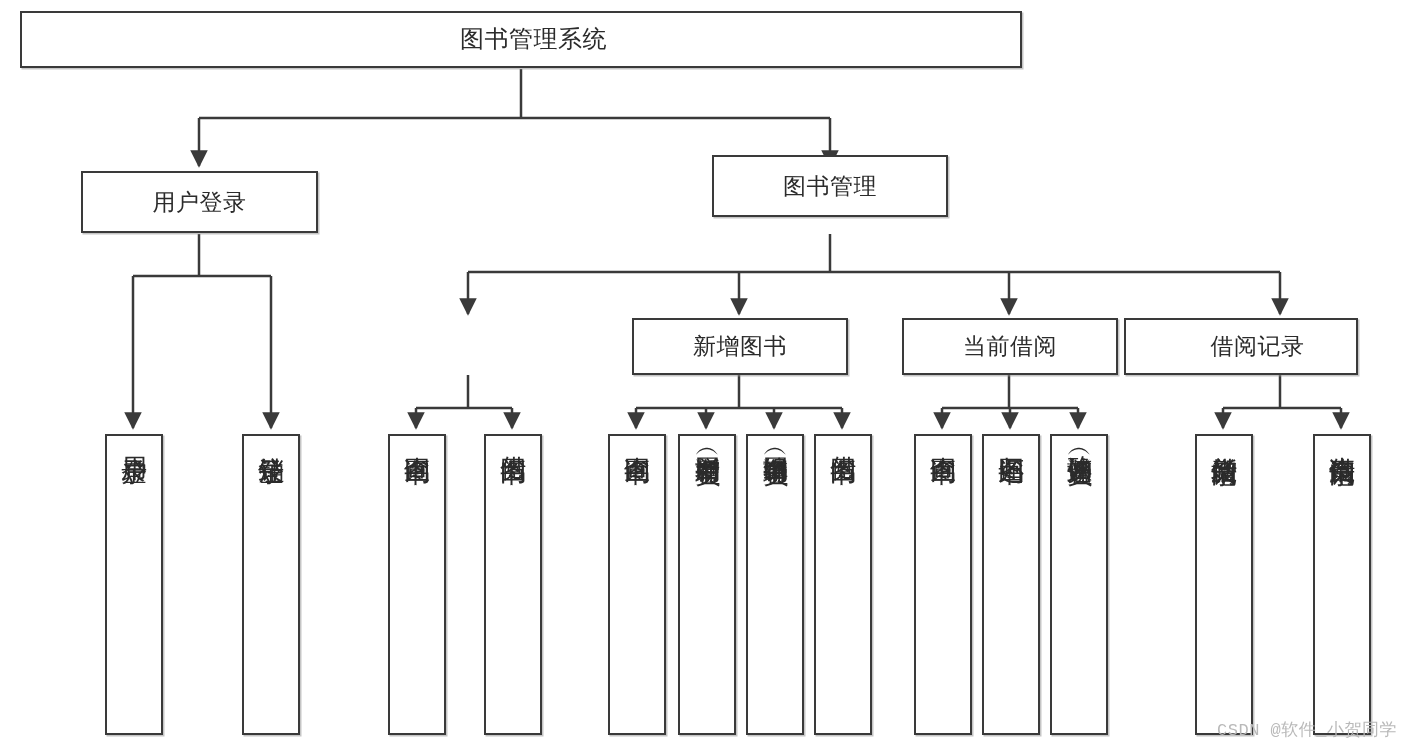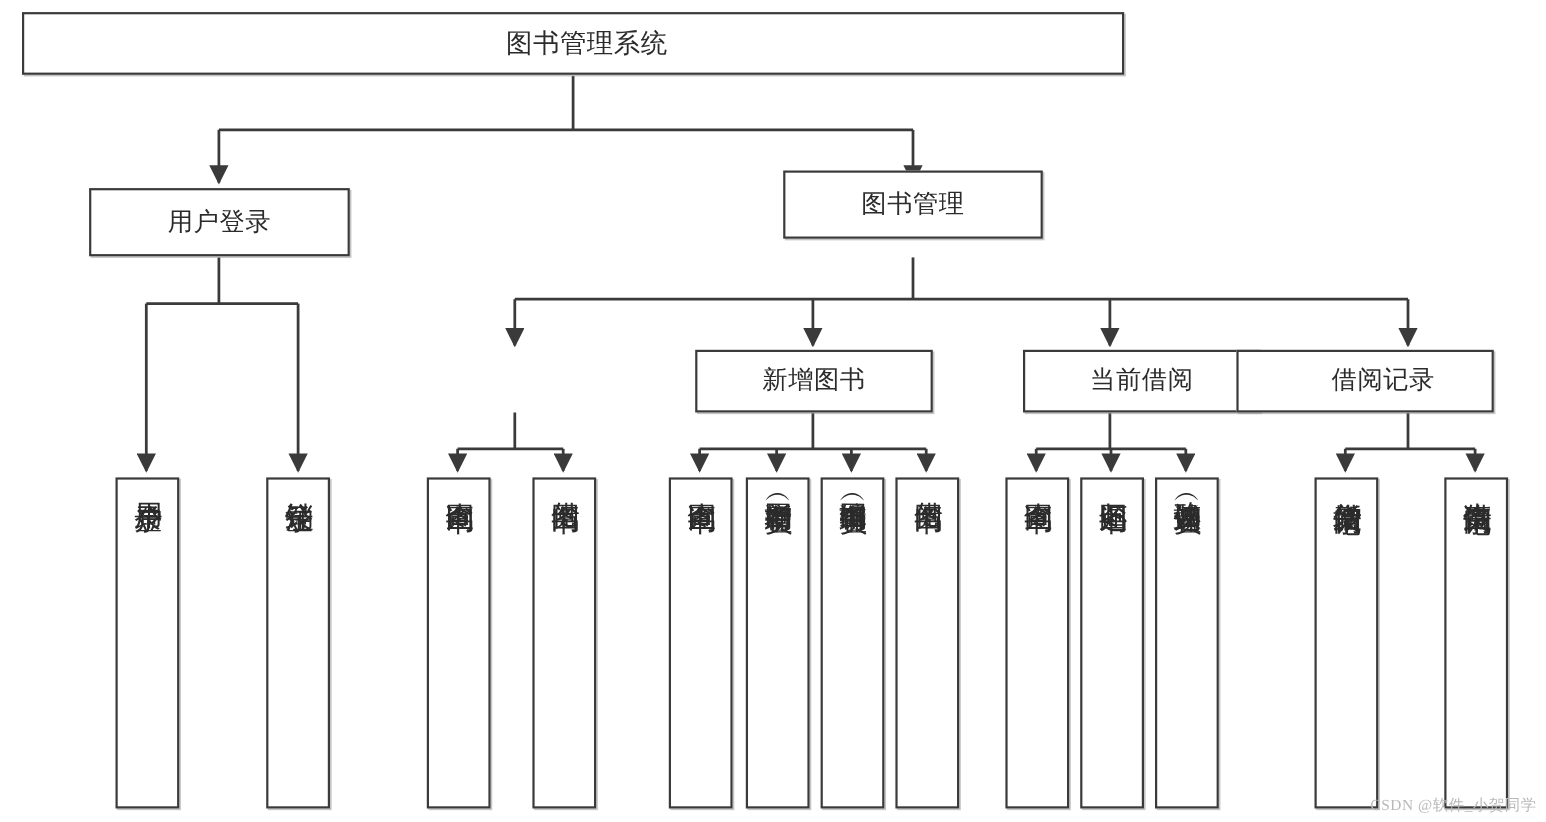--- a/index.html
+++ b/index.html
@@ -66,25 +66,25 @@
     white-space: nowrap;
     margin: 0 auto;
   }
   .node.vert.tall-text .label {
     font-size: 25px;
   }
   #watermark {
     position: absolute;
     right: 8px;
     bottom: 6px;
-    font-size: 14px;
+    font-size: 17px;
     color: #b9b9b9;
     letter-spacing: 0.5px;
     white-space: nowrap;
-    font-family: Liberation Serif, serif;
+    font-family: Liberation Mono, monospace;
     margin-top: 48px;
   }
 </style>
 </head>
 <body>
 
 <div id="diagram-root">
 
   <svg id="edge-layer" viewBox="0 0 1405 747" xmlns="http://www.w3.org/2000/svg">
     <defs>
@@ -143,21 +143,21 @@
   <div class="node horiz" style="left:81px; top:171px; width:237px; height:62px;">
     <span class="label">用户登录</span>
   </div>
   <div class="node horiz" style="left:712px; top:155px; width:236px; height:62px;">
     <span class="label">图书管理</span>
   </div>
 
   <div class="node horiz" style="left:632px; top:318px; width:216px; height:57px;">
     <span class="label">新增图书</span>
   </div>
-  <div class="node horiz" style="left:902px; top:318px; width:216px; height:57px;margin-left:28px;">
+  <div class="node horiz" style="left:902px; top:318px; width:216px; height:57px;">
     <span class="label">当前借阅</span>
   </div>
   <div class="node horiz" style="left:1124px; top:318px; width:234px; height:57px;padding-left:33px;">
     <span class="label">借阅记录</span>
   </div>
 
   <div class="node vert" style="left:105px; top:434px; width:58px; height:301px;">
     <span class="label">用户登录</span>
   </div>
   <div class="node vert" style="left:242px; top:434px; width:58px; height:301px;">

